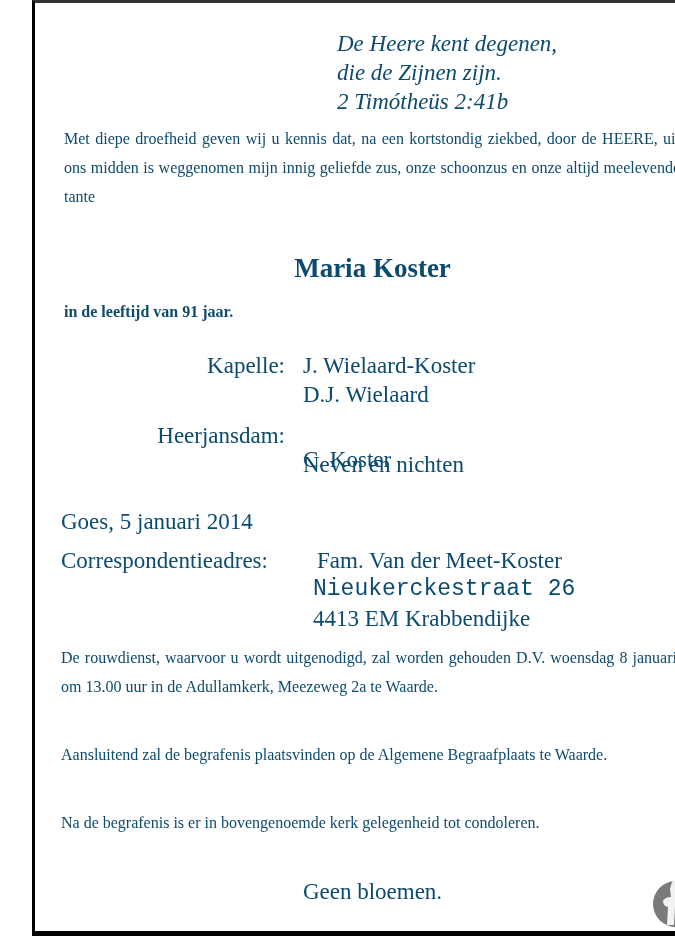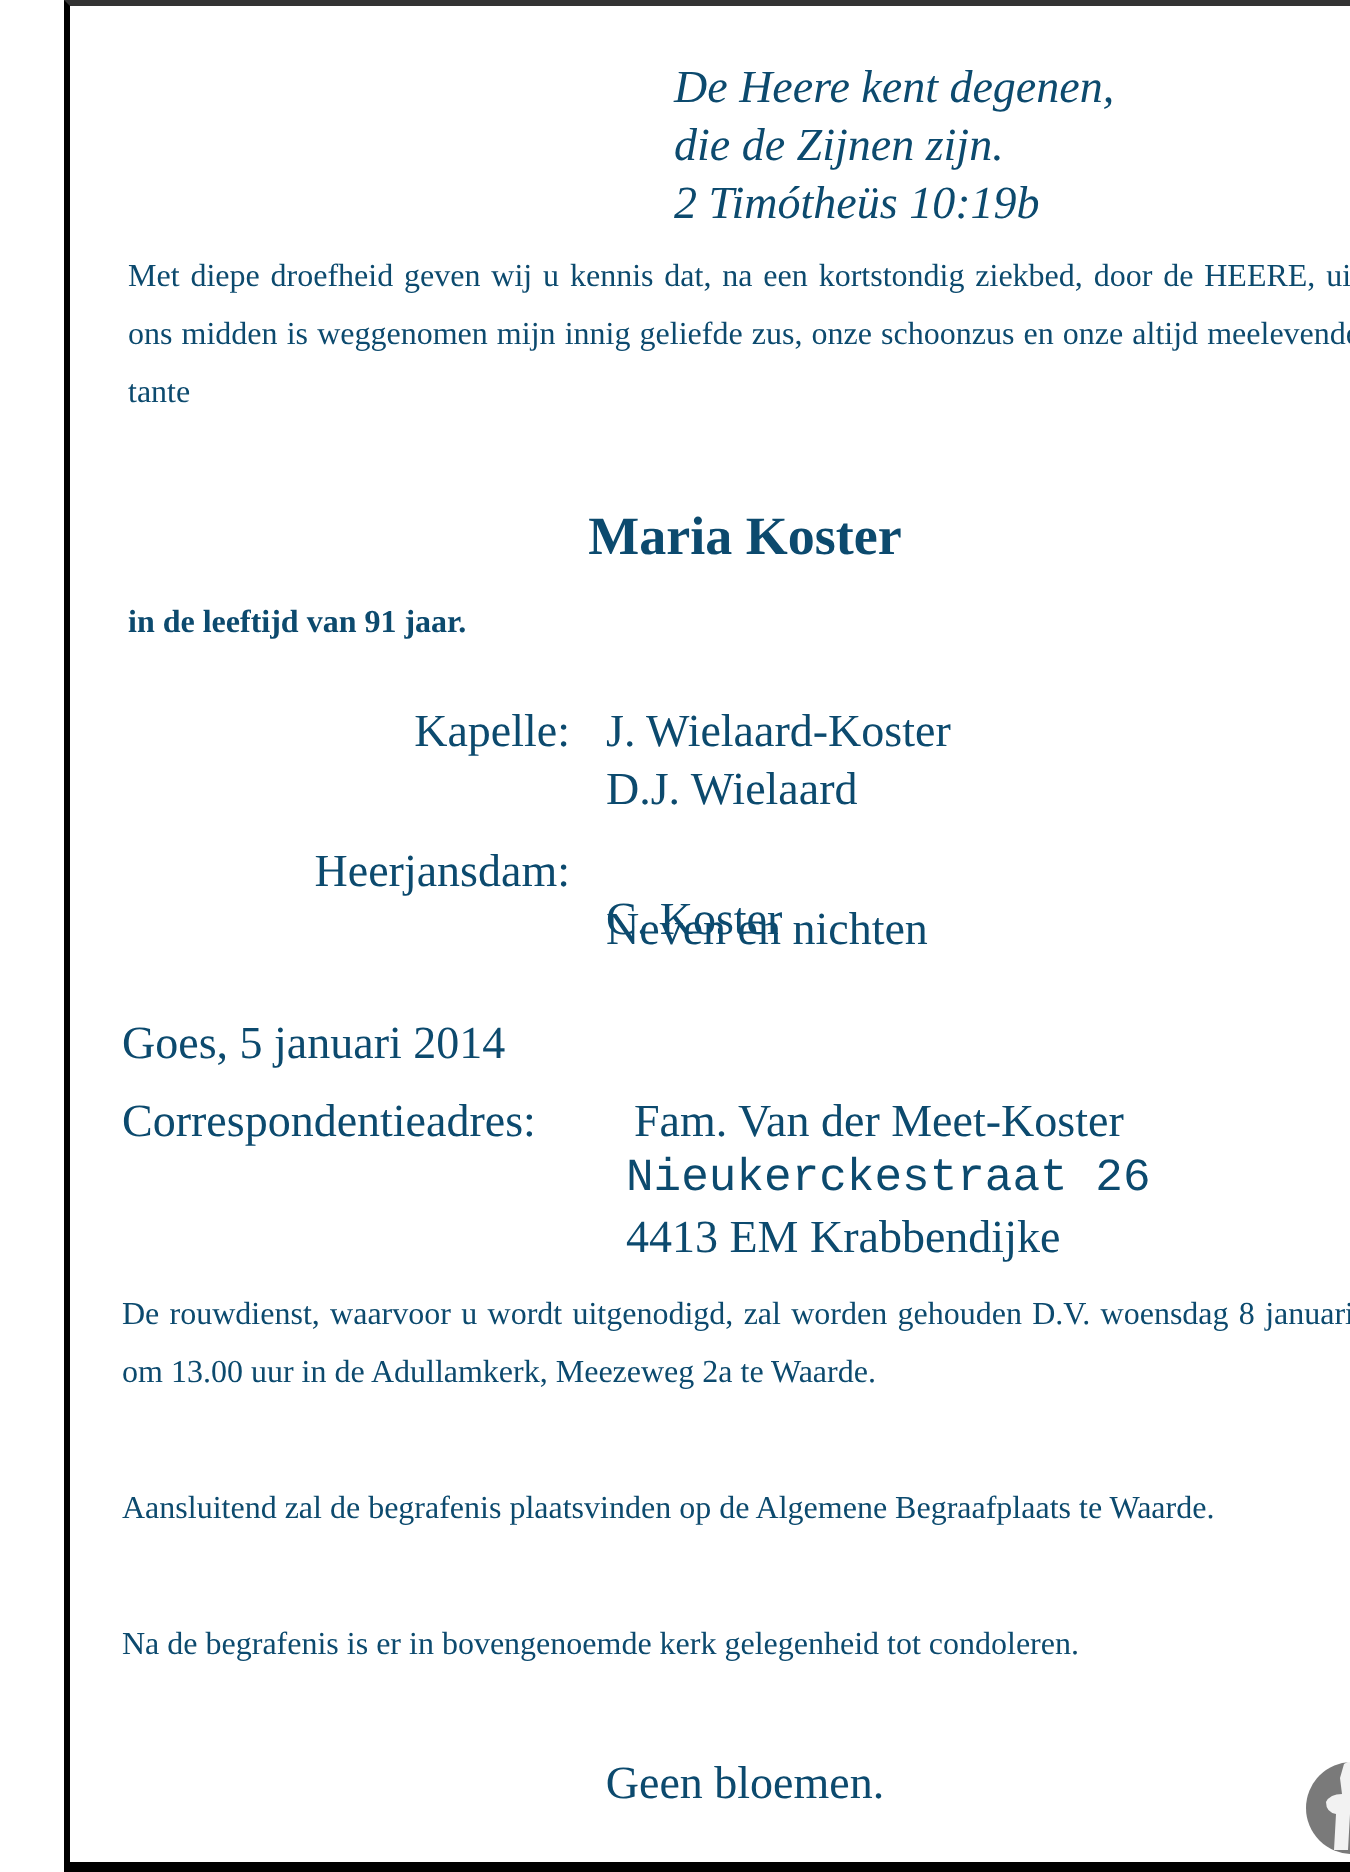--- a/index.html
+++ b/index.html
@@ -32,21 +32,21 @@
   .logo { position:absolute; left:617px; top:875px; width:48px; height:50px; }
 </style>
 </head>
 <body>
 
 <div class="frame serif">
 
   <div class="verse">
     <div>De Heere kent degenen,</div>
     <div>die de Zijnen zijn.</div>
-    <div>2 Timótheüs 10:19b</div>
+    <div>2 Timótheüs 2:41b</div>
   </div>
 
   <div class="para last-left" style="top:121px;">Met diepe droefheid geven wij u kennis dat, na een kortstondig ziekbed, door de HEERE, uit ons midden is weggenomen mijn innig geliefde zus, onze schoonzus en onze altijd meelevende tante</div>
 
   <div class="name">Maria Koster</div>
 
   <div class="para" style="top:294px;font-weight:bold;">in de leeftijd van 91 jaar.</div>
 
   <div>
     <div class="rel rel-label" style="right:417px; top:348px;">Kapelle:</div>

